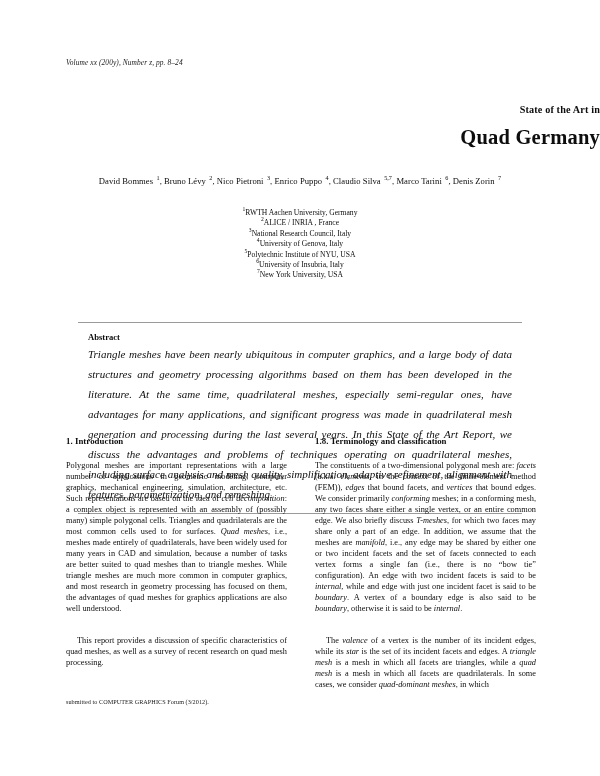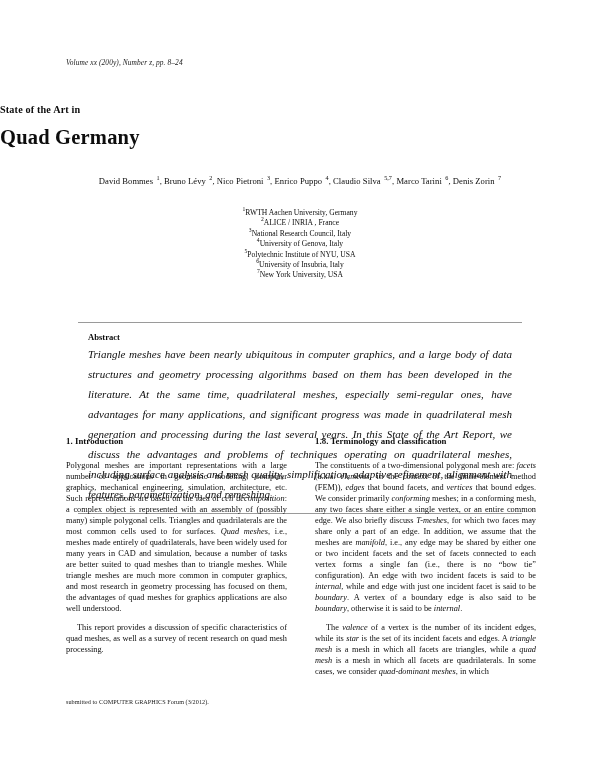--- a/index.html
+++ b/index.html
@@ -25,21 +25,21 @@
     font-style: italic;
     font-size: 7.4px;
     letter-spacing: 0.1px;
     color: #1a1a1a;
   }
   .title-block {
     position: absolute;
     top: 104px;
     left: 0;
     width: 600px;
-    text-align: left;
+    text-align: right;
   }
   .title-kicker {
     font-size: 10.2px;
     font-weight: bold;
     letter-spacing: 0.15px;
   }
   .title-main {
     margin-top: 11px;
     font-size: 20.5px;
     font-weight: bold;
@@ -119,21 +119,21 @@
   }
   .para {
     font-size: 8.3px;
     line-height: 11px;
     text-align: justify;
     margin: 0;
     letter-spacing: 0.01px;
   }
   .para + .para {
     text-indent: 11px;
-    margin-top: 8px;
+    margin-top: 21px;
   }
   .para i {
   }
   .footer {
     position: absolute;
     top: 698px;
     left: 66px;
     font-size: 6.2px;
     letter-spacing: 0.05px;
     color: #1a1a1a;

